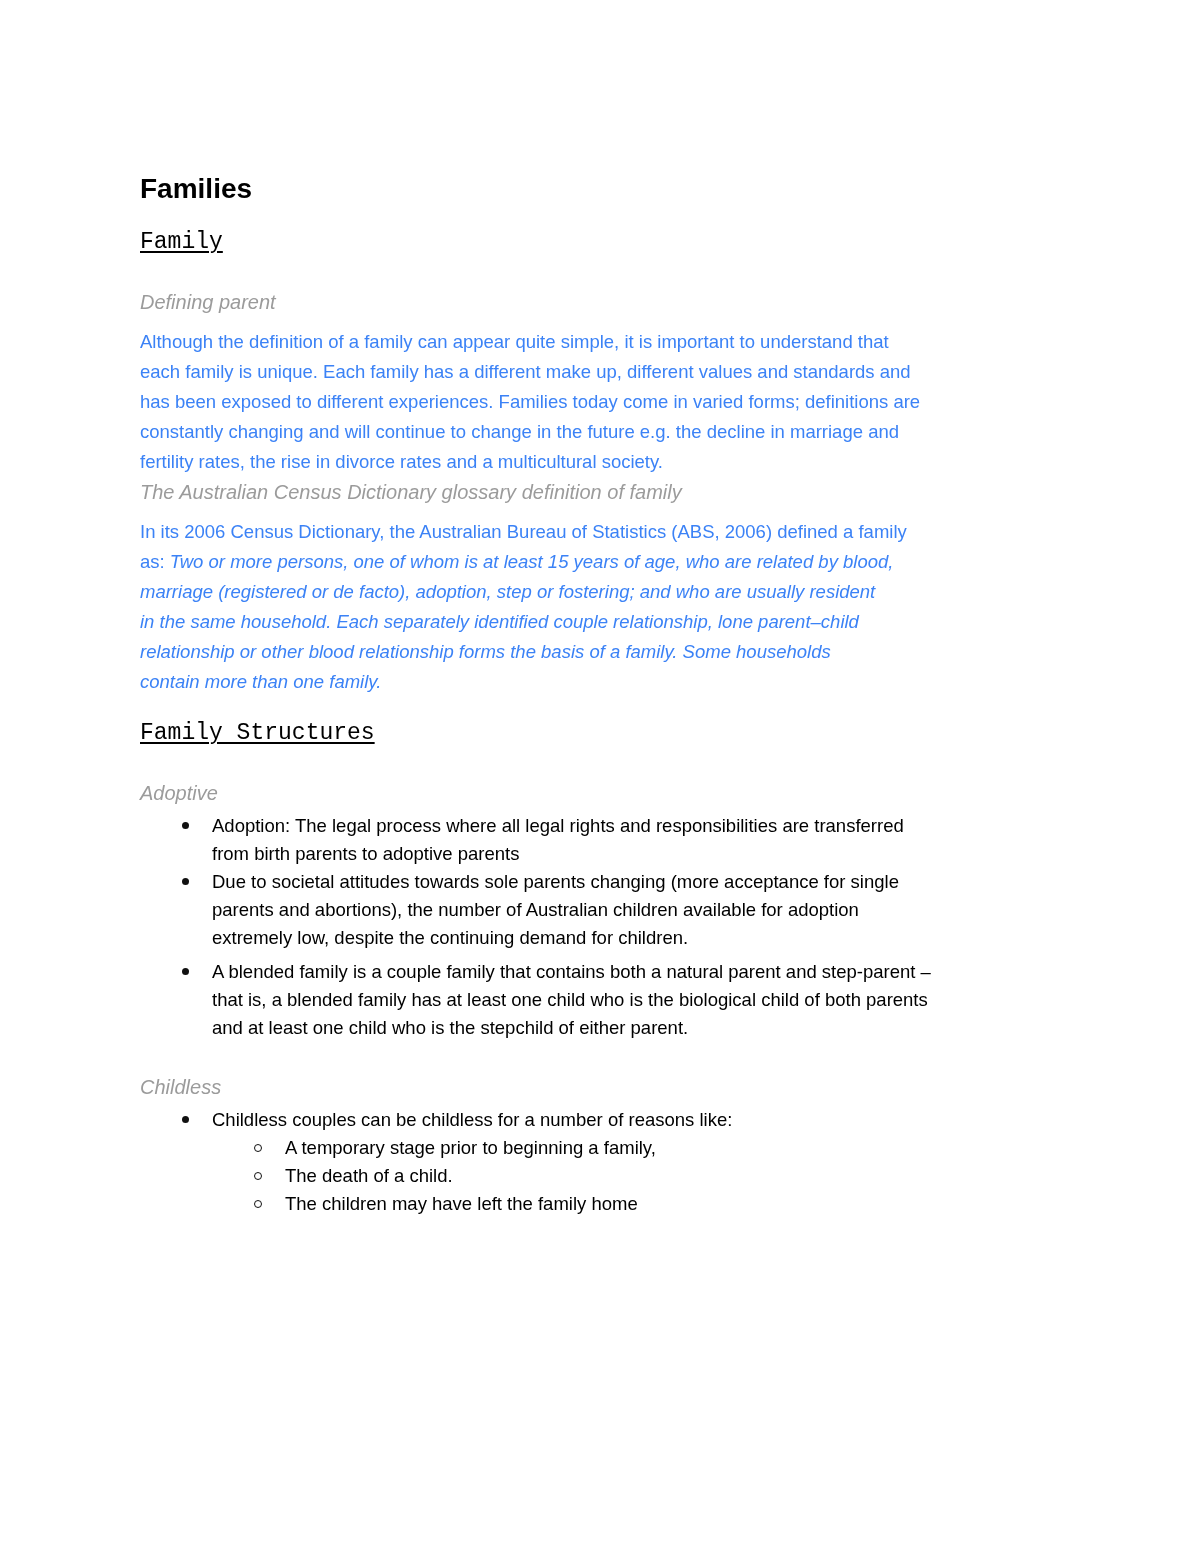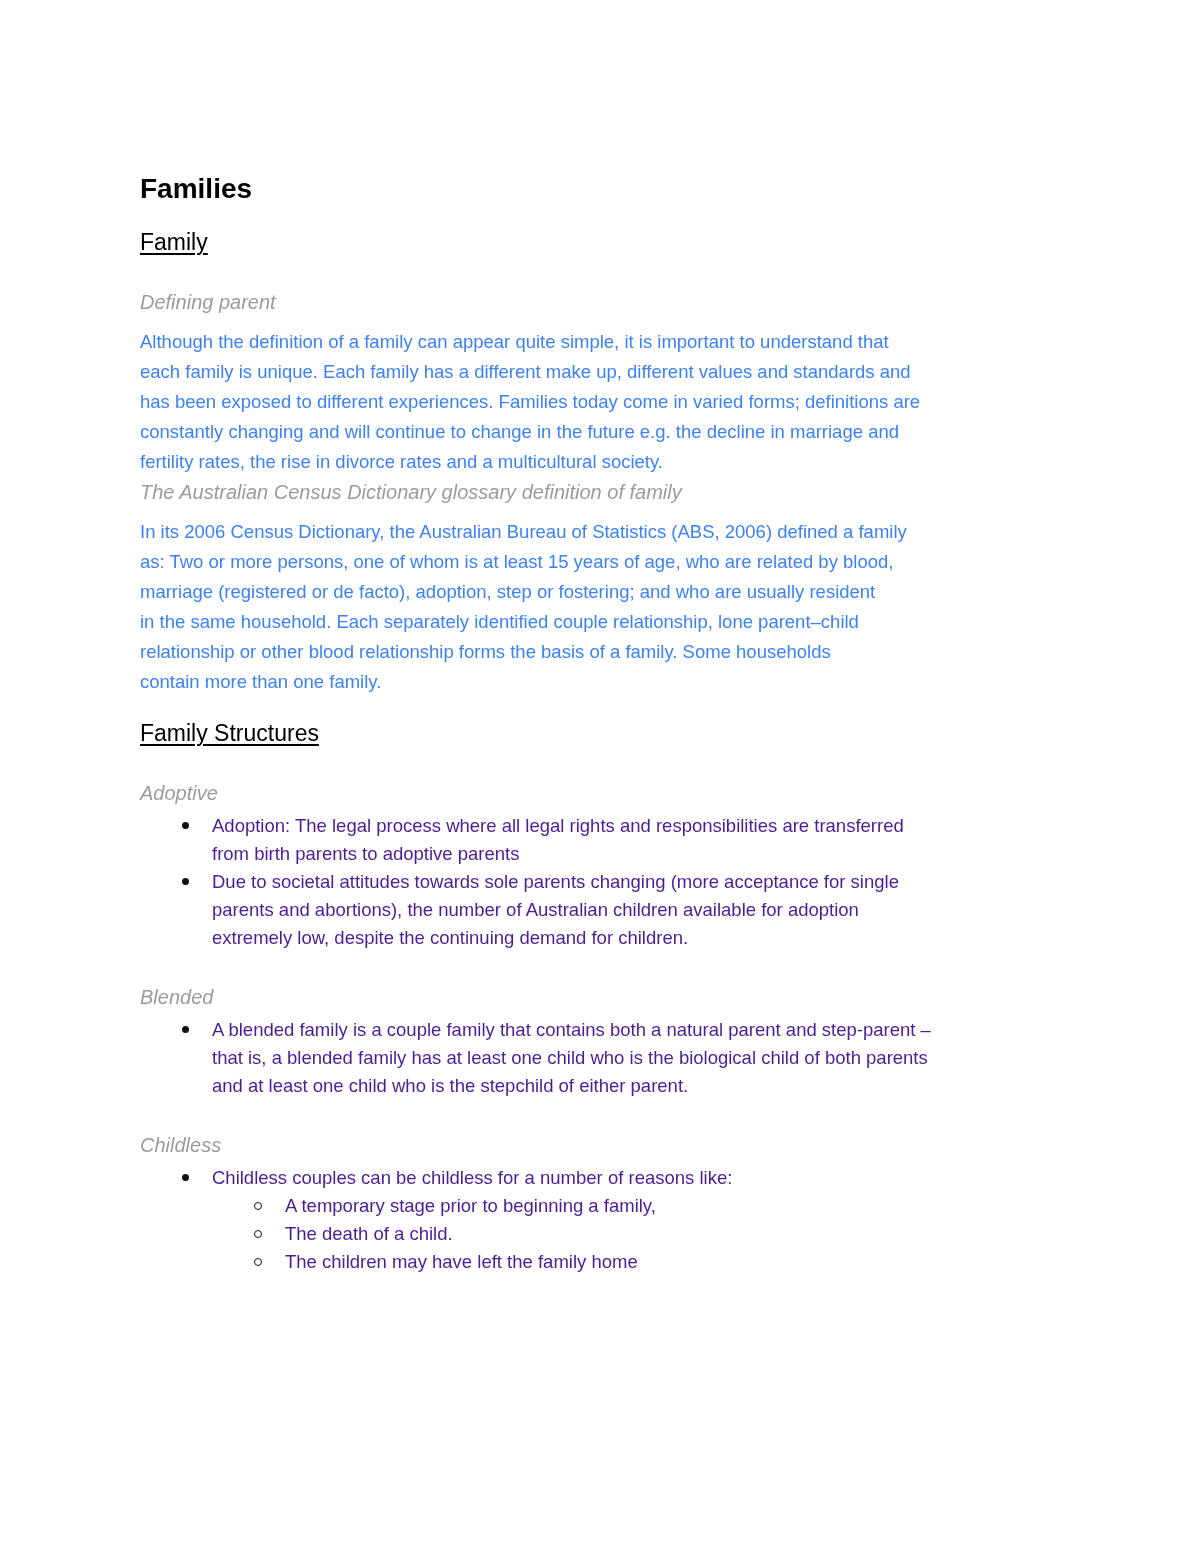--- a/index.html
+++ b/index.html
@@ -16,34 +16,35 @@
   }
   h1.doc-title {
     font-size: 28px; font-weight: 700; line-height: 34px;
     color: #000000; margin: 0;
   }
   h2.section-heading {
     font-size: 23px; font-weight: 400; line-height: 30px;
     color: #000000; margin: 21px 0 0;
     text-decoration: underline; text-underline-offset: 3px;
     text-decoration-thickness: 1.5px;
+    font-family: Liberation Mono, monospace;
   }
   h3.subheading {
     font-size: 20px; font-weight: 400; font-style: italic; line-height: 26px;
     color: #9b9b9b; margin: 32px 0 0;
   }
   h3.subheading.tight { margin-top: 2px; }
   p.body {
     font-size: 18.5px; line-height: 30px; color: #3b82f6;
     margin: 12px 0 0; white-space: pre-line; max-width: 945px;
   }
-  p.body .quote-italic { }
+  p.body .quote-italic { font-style: italic; }
   ul.blist {
     list-style: none; margin: 6px 0 0; padding: 0;
-    font-size: 18.5px; line-height: 28px; color: #4c1d95; max-width: 945px;
+    font-size: 18.5px; line-height: 28px; color: #000000; max-width: 945px;
   }
   ul.blist li { position: relative; padding-left: 72px; }
   ul.blist li .li-text { white-space: pre-line; }
   .bullet-dot {
     position: absolute; left: 42px; top: 10px;
     width: 7px; height: 7px; border-radius: 50%; background: #111111;
   }
   ul.sublist { list-style: none; margin: 0; padding: 0; }
   ul.sublist li { position: relative; padding-left: 73px; }
   .bullet-ring {
@@ -86,21 +87,20 @@
 from birth parents to adoptive parents</span>
     </li>
     <li>
       <span class="bullet-dot"></span>
       <span class="li-text">Due to societal attitudes towards sole parents changing (more acceptance for single
 parents and abortions), the number of Australian children available for adoption
 extremely low, despite the continuing demand for children.</span>
     </li>
   </ul>
 
-  <h3 class="subheading">Blended</h3>
   <ul class="blist">
     <li>
       <span class="bullet-dot"></span>
       <span class="li-text">A blended family is a couple family that contains both a natural parent and step-parent –
 that is, a blended family has at least one child who is the biological child of both parents
 and at least one child who is the stepchild of either parent.</span>
     </li>
   </ul>
 
   <h3 class="subheading">Childless</h3>

